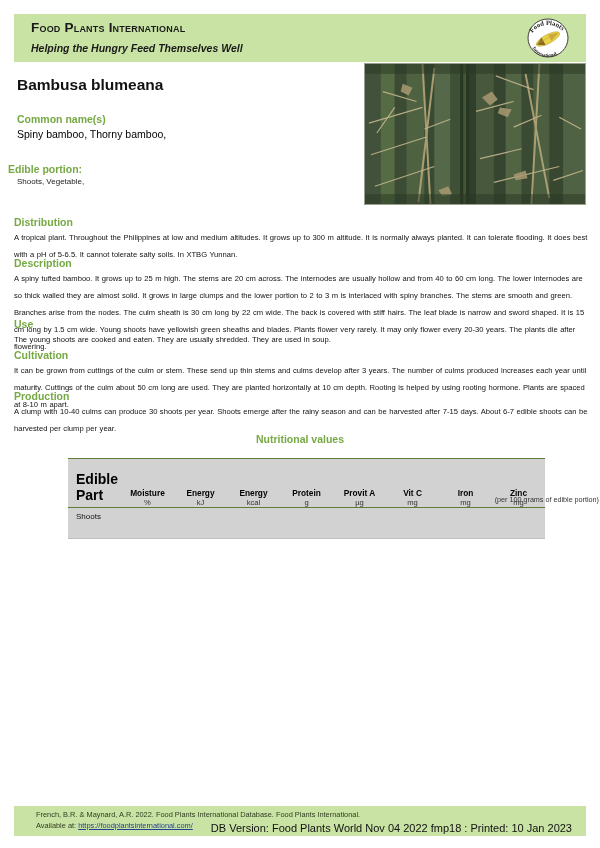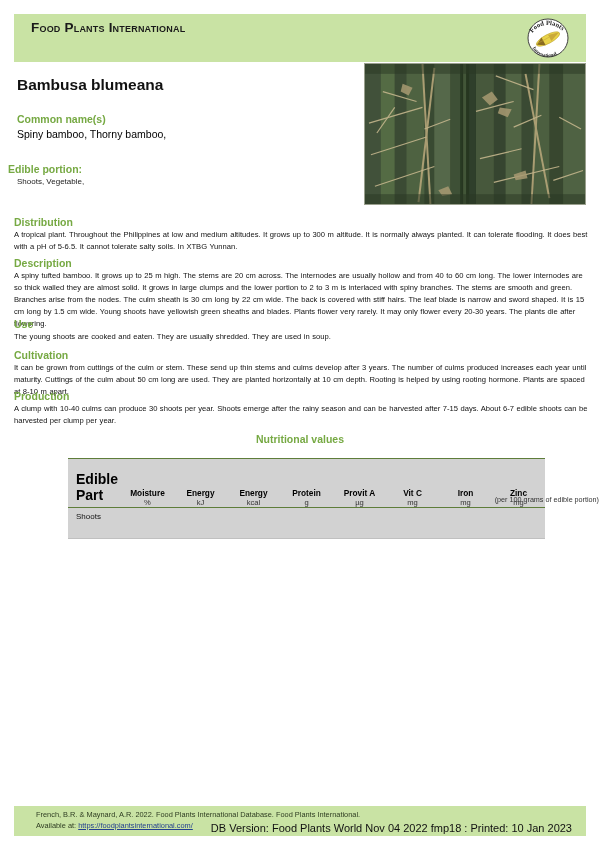--- a/index.html
+++ b/index.html
@@ -96,21 +96,21 @@
   .section { position: absolute; left: 14px; width: 574px; }
   .sec-title {
     font-size: 10.5px;
     font-weight: bold;
     color: #76a943;
     margin: 0 0 1px 0;
     line-height: 12px;
   }
   .sec-body {
     font-size: 7.6px;
-    line-height: 12px;
+    line-height: 17px;
     color: #111;
     margin: 0;
     text-align: left;
     word-spacing: 0.4px;
   }
 
   #sec-distribution { top: 216px; }
   #sec-description  { top: 257px; }
   #sec-use          { top: 318px; }
   #sec-cultivation  { top: 349px; }
@@ -210,20 +210,21 @@
     font-size: 11px;
     color: #111;
     padding-left: 17px;
   }
 </style>
 </head>
 <body>
 
 <div class="header-band">
   <div class="brand-title">Food Plants International</div>
+  <div class="brand-tagline">Helping the Hungry Feed Themselves Well</div>
 
   <div class="logo-badge">
     <svg viewBox="0 0 56 42" xmlns="http://www.w3.org/2000/svg">
       <defs>
         <path id="arcTop" d="M 10,24 A 18,16 0 0 1 46,24" fill="none"></path>
         <path id="arcBot" d="M 11,25 A 17,15 0 0 0 45,25" fill="none"></path>
       </defs>
       <ellipse cx="28" cy="21" rx="20" ry="19" fill="#ffffff" stroke="#3f3f3f" stroke-width="1"></ellipse>
       <g transform="rotate(-28 28 22)">
         <ellipse cx="28" cy="22" rx="13" ry="4.4" fill="#e9d34a" stroke="#b59a22" stroke-width="0.5"></ellipse>

